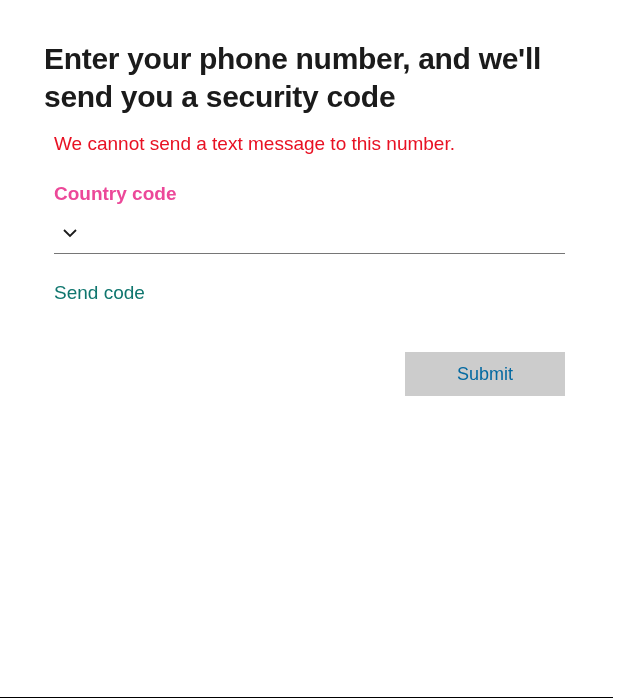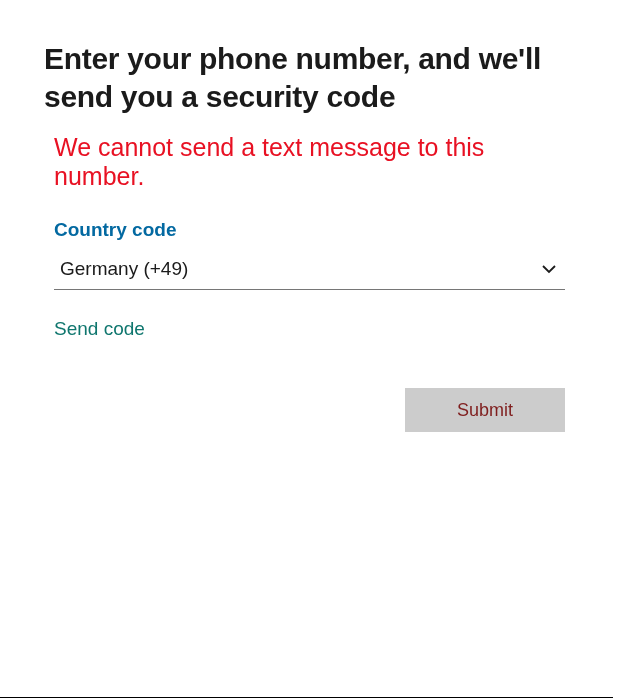--- a/index.html
+++ b/index.html
@@ -24,33 +24,33 @@
     letter-spacing: -0.3px;
   }
   .subtitle {
     font-size: 19px;
     line-height: 1.45;
     color: #1b1b1b;
     margin: 0 0 26px 0;
   }
   .error-msg {
     color: #e81123;
-    font-size: 25px;
+    font-size: 19px;
     margin: 8px 0 28px 0;
     padding-left: 10px;
   }
   .field-block {
     margin: 0 0 28px 0;
     padding-left: 10px;
     padding-right: 4px;
   }
   .field-label {
     font-size: 19px;
     font-weight: 600;
-    color: #0369a1;
+    color: #ec4899;
     margin-bottom: 8px;
   }
   .select-wrap {
     position: relative;
     border-bottom: 1px solid #767676;
     height: 40px;
     display: flex;
     align-items: center;
     cursor: pointer;
   }
@@ -105,21 +105,21 @@
   .why-link {
     margin-bottom: 14px;
   }
   .btn-row {
     display: flex;
     justify-content: flex-end;
     padding-right: 4px;
   }
   .submit-btn {
     background: #cccccc;
-    color: #7f1d1d;
+    color: #0369a1;
     border: none;
     font-size: 18px;
     height: 44px;
     width: 160px;
     cursor: default;
   }
   .bottom-line {
     position: absolute;
     left: 0;
     bottom: 2px;
@@ -133,21 +133,20 @@
 <div class="page">
 
   <h1 class="page-title">Enter your phone number, and we'll send you a security code</h1>
 
 
   <p class="error-msg">We cannot send a text message to this number.</p>
 
   <div class="field-block">
     <div class="field-label">Country code</div>
     <div class="select-wrap">
-      <div class="select-value">Germany (+49)</div>
       <div class="chevron">
         <svg width="16" height="16" viewBox="0 0 16 16">
           <path d="M2 5 L8 11 L14 5" fill="none" stroke="#1b1b1b" stroke-width="1.8"></path>
         </svg>
       </div>
     </div>
   </div>
 
 
   <div class="send-code">

